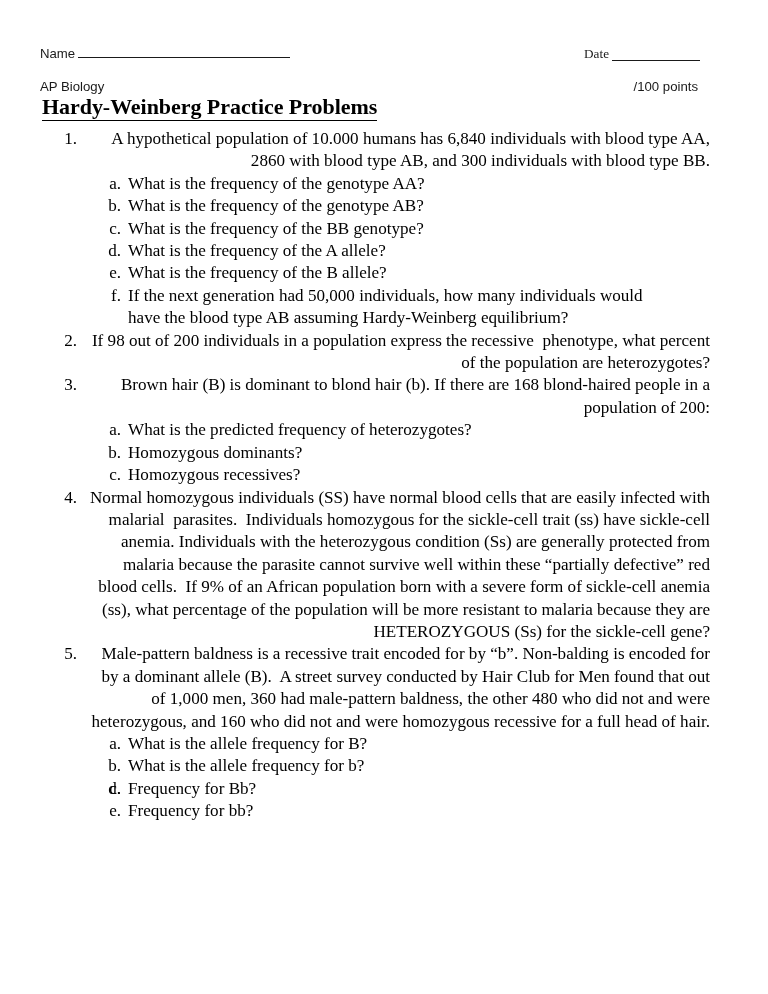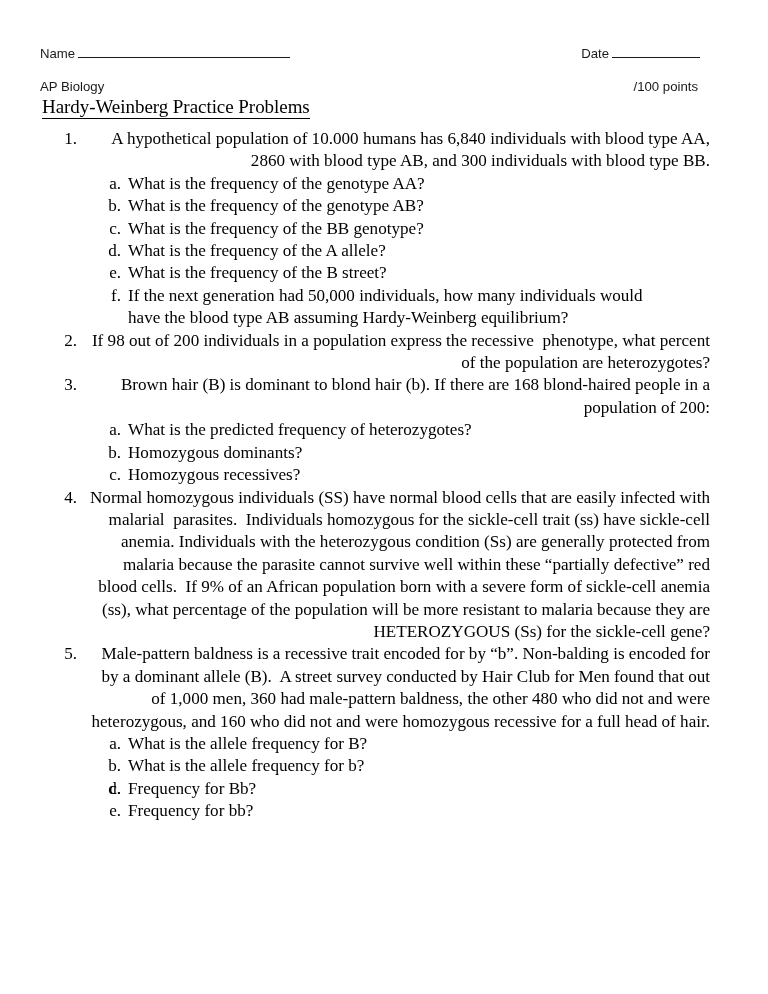--- a/index.html
+++ b/index.html
@@ -42,23 +42,24 @@
     width: 100%;
     white-space: pre;
   }
   .hdr-left {
     display: flex;
     align-items: baseline;
     white-space: pre;
   }
   .hdr-right {
     display: flex;
-    align-items: flex-start;
+    align-items: center;
     white-space: pre;
     margin-left: auto;
+    font-family: Liberation Serif, serif;
   }
   .rule-name {
     display: inline-block;
     width: 212px;
     border-bottom: 1.15px solid #1a1a1a;
     height: 13px;
     margin-left: 3px;
   }
   .rule-date {
     display: inline-block;
@@ -75,24 +76,25 @@
     padding-right: 2px;
     text-align: right;
   }
 
   
   .doc-title {
     position: absolute;
     left: 42px;
     top: 96px;
     font-family: "Liberation Serif", serif;
-    font-size: 19px;
+    font-size: 22px;
     line-height: 22px;
     letter-spacing: -0.05px;
     color: #000;
+    font-weight: bold;
   }
   .doc-title .t-underline {
     border-bottom: 1.2px solid #000;
     padding-bottom: 1px;
   }
 
   
   .problems {
     position: absolute;
     left: 0;
@@ -183,21 +185,21 @@
         <div class="subitem">
           <span class="marker">c.</span>
           <span class="body">What is the frequency of the BB genotype?</span>
         </div>
         <div class="subitem">
           <span class="marker">d.</span>
           <span class="body">What is the frequency of the A allele?</span>
         </div>
         <div class="subitem">
           <span class="marker">e.</span>
-          <span class="body">What is the frequency of the B street?</span>
+          <span class="body">What is the frequency of the B allele?</span>
         </div>
         <div class="subitem">
           <span class="marker">f.</span>
           <span class="body">If the next generation had 50,000 individuals, how many individuals would have the blood type AB assuming Hardy-Weinberg equilibrium?</span>
         </div>
       </div>
     </div>
 
     <div class="item">
       <span class="marker">2.</span>

